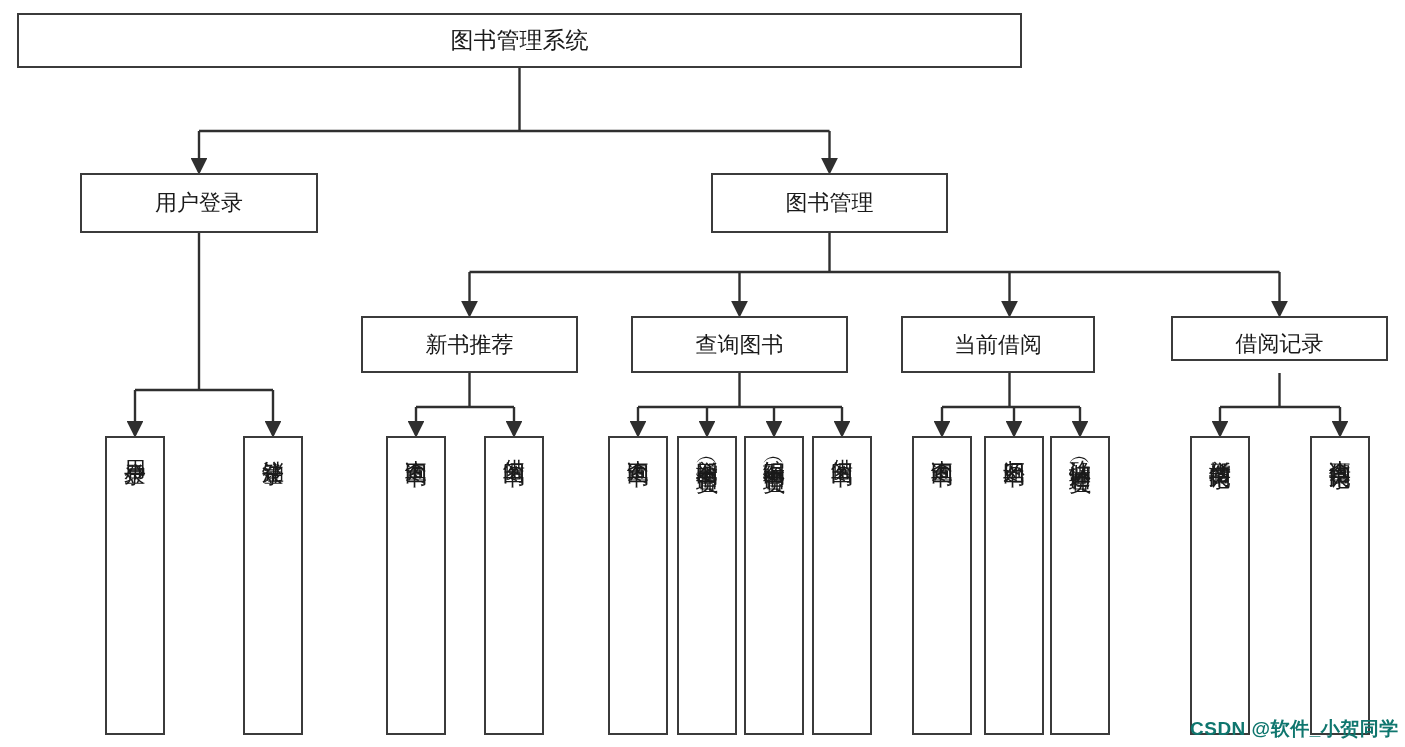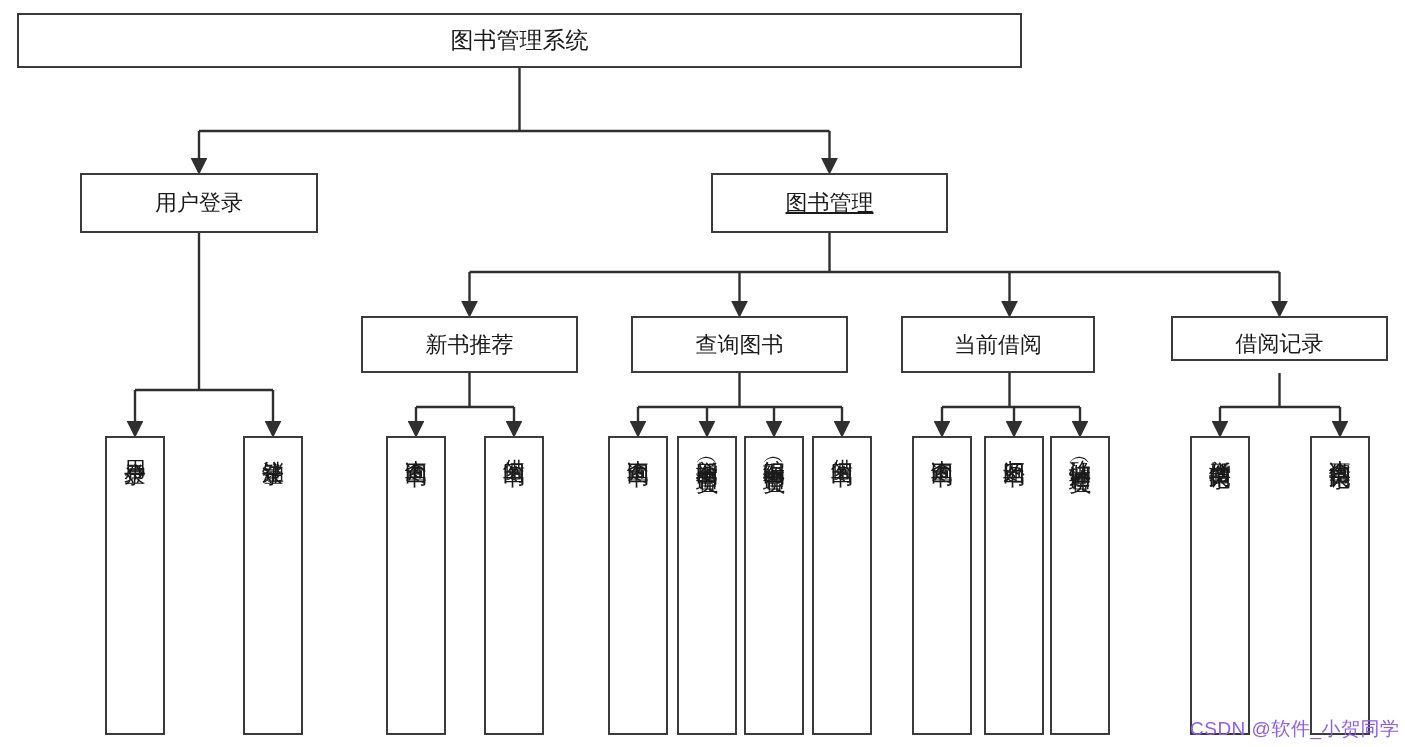--- a/index.html
+++ b/index.html
@@ -55,23 +55,24 @@
     writing-mode: vertical-rl;
     text-orientation: upright;
     letter-spacing: 2px;
     line-height: 1.0;
     white-space: nowrap;
     display: block;
   }
   .watermark {
     position: absolute;
     font-size: 19px;
-    color: #8b5cf6;
+    color: #0f766e;
     white-space: nowrap;
     letter-spacing: 0.5px;
+    font-weight: bold;
   }
 </style>
 </head>
 <body>
 
 <div id="canvas">
 
   <svg class="edges" viewBox="0 0 1405 747" xmlns="http://www.w3.org/2000/svg">
     <defs>
       <marker id="arrow" viewBox="0 0 12 12" refX="10" refY="6" markerWidth="7" markerHeight="7" orient="auto-start-reverse">
@@ -115,21 +116,21 @@
       </g>
   </svg>
 
   <div class="node root" id="node-root" style="left: 17px; top: 13px; width: 1005px; height: 55px;">
     <span>图书管理系统</span>
   </div>
 
   <div class="node lvl1" id="lvl1-0" style="left: 80px; top: 173px; width: 238px; height: 60px;">
     <span>用户登录</span>
   </div>
-  <div class="node lvl1" id="lvl1-1" style="left: 711px; top: 173px; width: 237px; height: 60px; text-decoration: underline;">
+  <div class="node lvl1" id="lvl1-1" style="left: 711px; top: 173px; width: 237px; height: 60px;">
     <span>图书管理</span>
   </div>
 
   <div class="node lvl2" id="lvl2-0" style="left: 361px; top: 316px; width: 217px; height: 57px;">
     <span>新书推荐</span>
   </div>
   <div class="node lvl2" id="lvl2-1" style="left: 631px; top: 316px; width: 217px; height: 57px;">
     <span>查询图书</span>
   </div>
   <div class="node lvl2" id="lvl2-2" style="left: 901px; top: 316px; width: 194px; height: 57px;">

